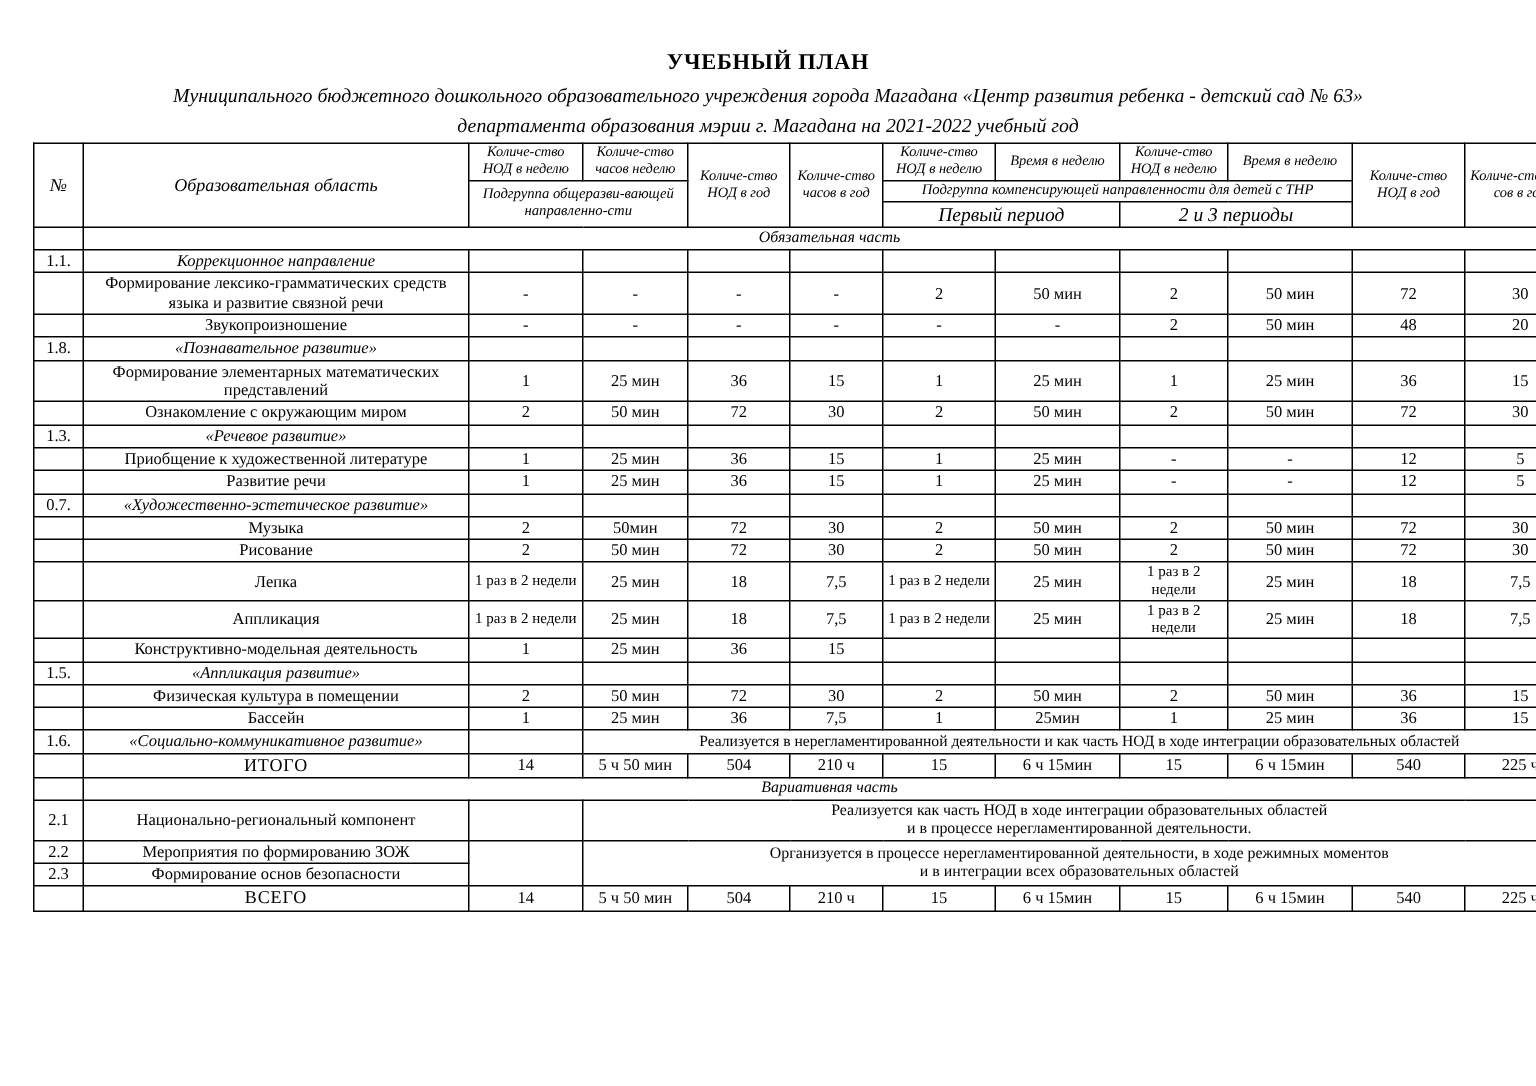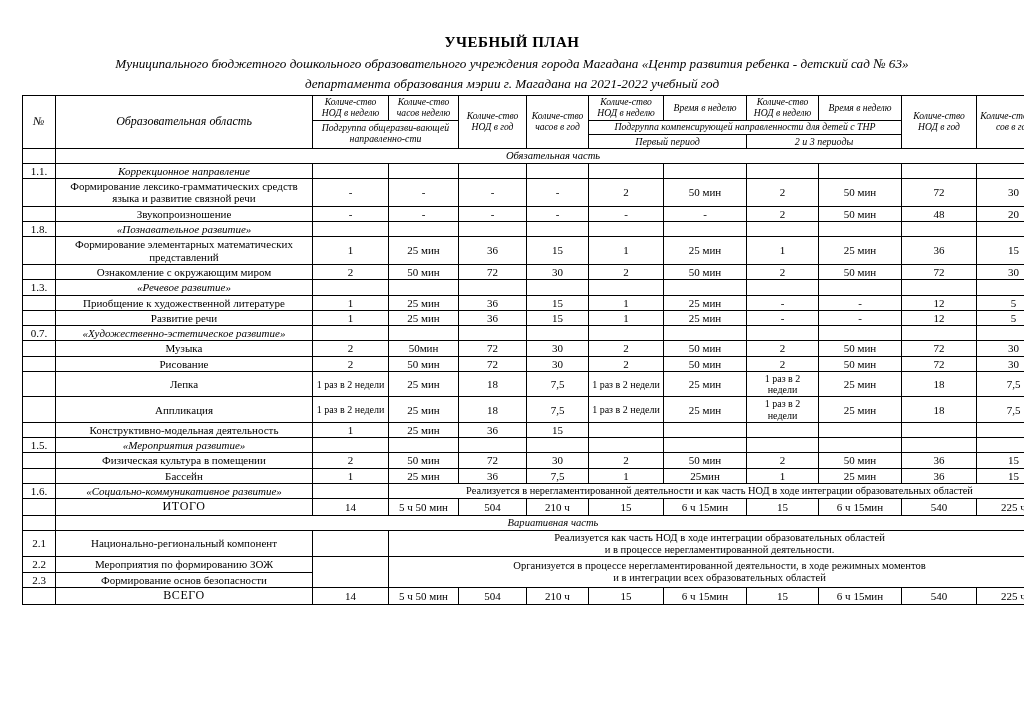--- a/index.html
+++ b/index.html
@@ -86,21 +86,21 @@
   }
   .hdr-sub {
     font-style: italic;
     font-weight: bold;
     font-size: 9.8px;
     line-height: 1.12;
   }
   .hdr-period {
     font-style: italic;
     font-weight: bold;
-    font-size: 10px;
+    font-size: 13px;
   }
 
   
   .band {
     font-style: italic;
     font-weight: bold;
     font-size: 10.6px;
     text-align: center;
   }
   .idx {
@@ -451,21 +451,21 @@
             <td class="val">15</td>
             <td class="val"></td>
             <td class="val"></td>
             <td class="val"></td>
             <td class="val"></td>
             <td class="val"></td>
             <td class="val"></td>
           </tr>
           <tr>
             <td class="idx">1.5.</td>
-            <td class="sect-name">«Мероприятия развитие»</td>
+            <td class="sect-name">«Аппликация развитие»</td>
             <td class="blank"></td>
             <td class="blank"></td>
             <td class="blank"></td>
             <td class="blank"></td>
             <td class="blank"></td>
             <td class="blank"></td>
             <td class="blank"></td>
             <td class="blank"></td>
             <td class="blank"></td>
             <td class="blank"></td>

